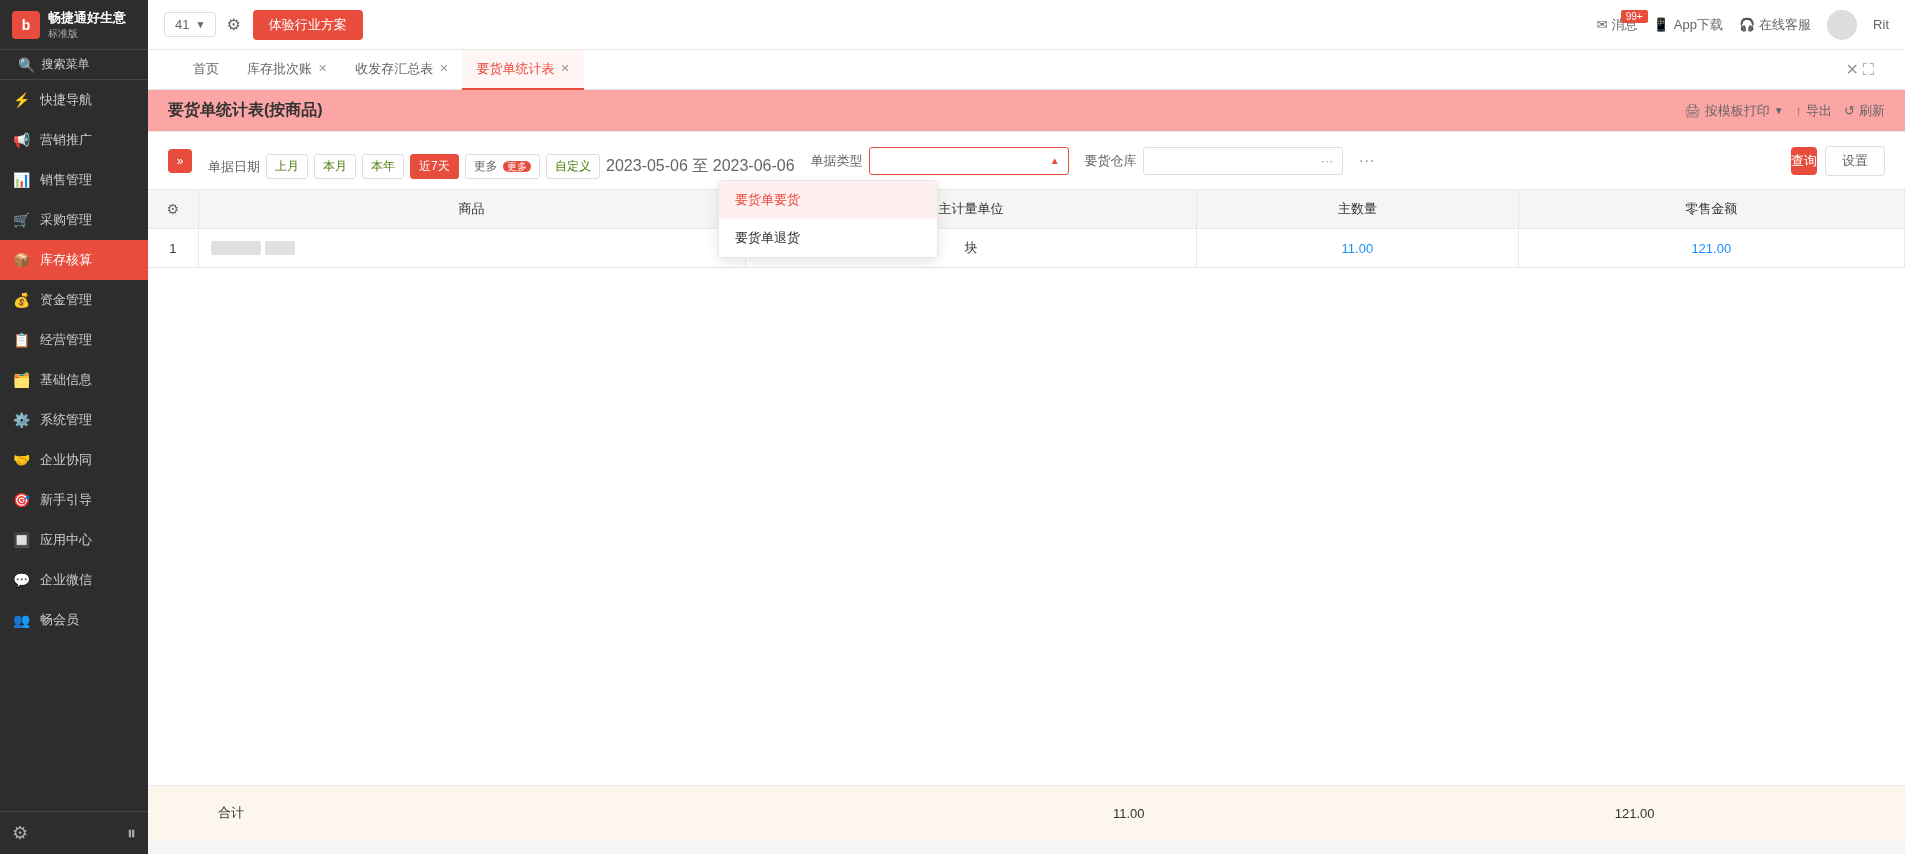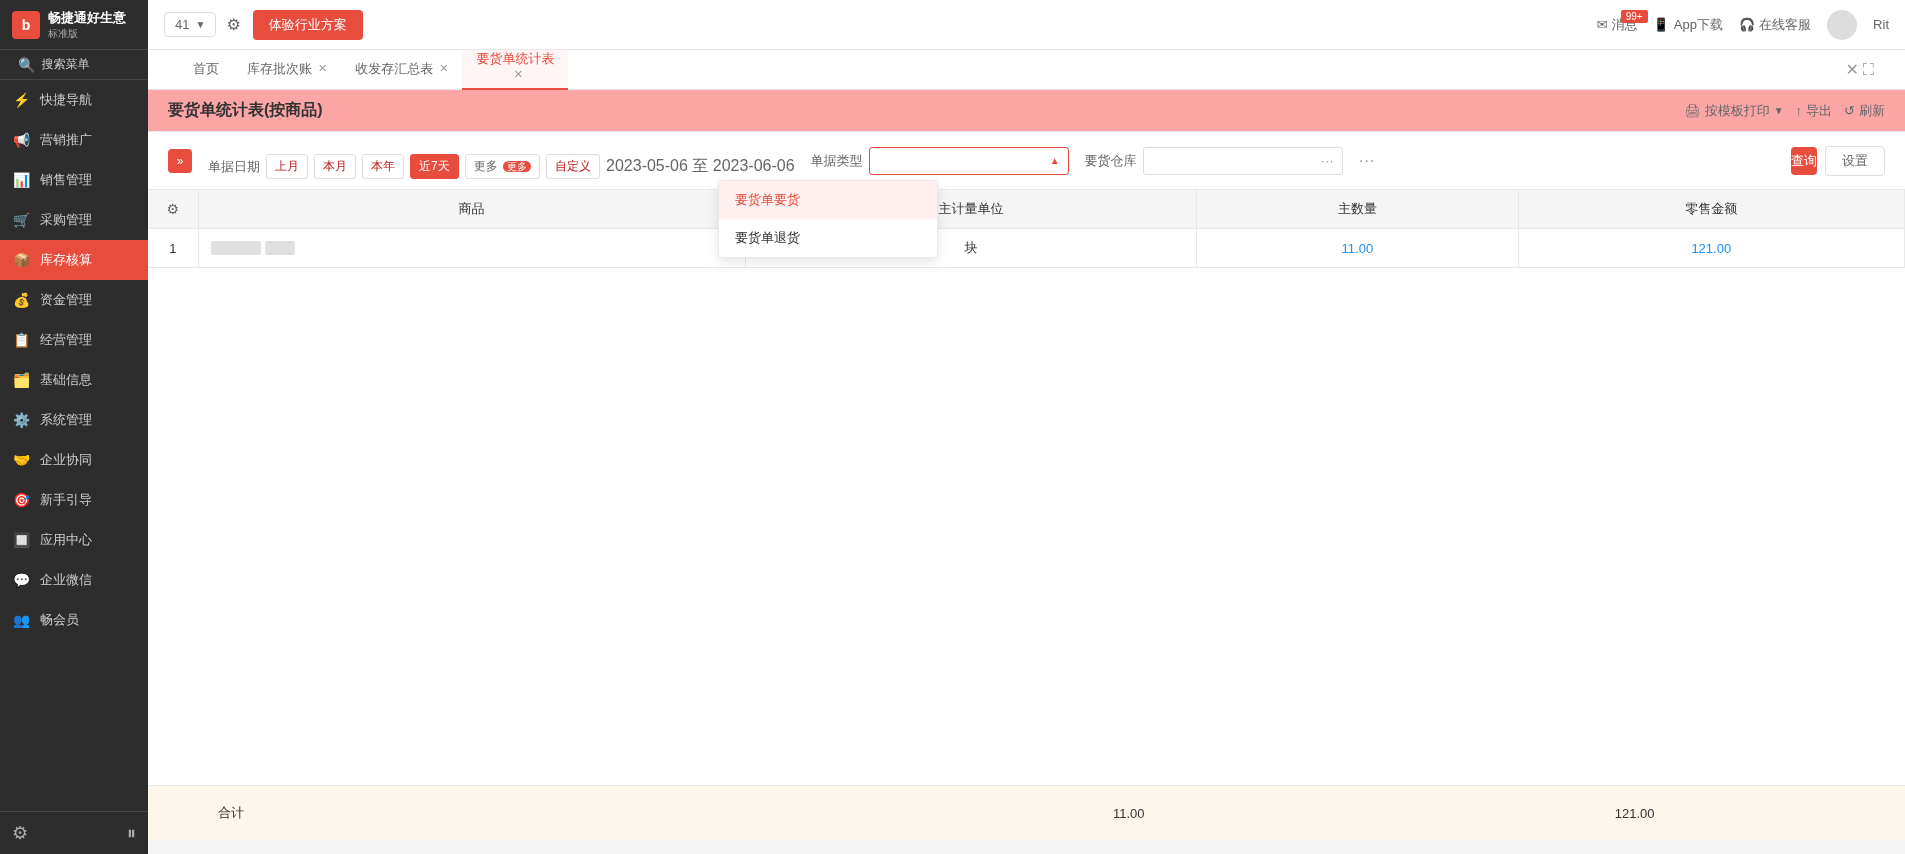--- a/index.html
+++ b/index.html
@@ -116,21 +116,21 @@
     .tab {
       display: flex; align-items: center;
       padding: 0 14px;
       height: 40px;
       cursor: pointer;
       font-size: 13px;
       color: #666;
       border-bottom: 2px solid transparent;
       white-space: nowrap;
     }
-    .tab.active { color: #e84c3d; border-bottom-color: #e84c3d; background: #fff5f5; flex-direction: column; }
+    .tab.active { color: #e84c3d; border-bottom-color: #e84c3d; background: #fff5f5; }
     .tab .tab-close { margin-left: 6px; font-size: 11px; color: #999; }
     .tabs-close-all { margin-left: auto; color: #999; cursor: pointer; font-size: 16px; }
     .tabs-expand { color: #999; cursor: pointer; font-size: 16px; margin-left: 4px; }
 
     
     .page-header {
       background: #fca5a5;
       padding: 10px 20px;
       display: flex; align-items: center; justify-content: space-between;
       border-bottom: 1px solid #e8e8e8;
@@ -160,21 +160,21 @@
     }
     .filter-group { display: flex; align-items: center; gap: 6px; margin-top: 12px; }
     .filter-label { color: #666; font-size: 13px; white-space: nowrap; }
     .date-btn {
       padding: 3px 8px;
       border: 1px solid #ddd;
       border-radius: 3px;
       background: #fff;
       cursor: pointer;
       font-size: 12px;
-      color: #b91c1c;
+      color: #4d7c0f;
     }
     .date-btn.active { background: #e84c3d; color: #fff; border-color: #e84c3d; }
     .date-range-btn {
       padding: 3px 8px;
       border: 1px solid #ddd;
       border-radius: 3px;
       background: #fff;
       cursor: pointer;
       font-size: 12px;
       color: #666;

